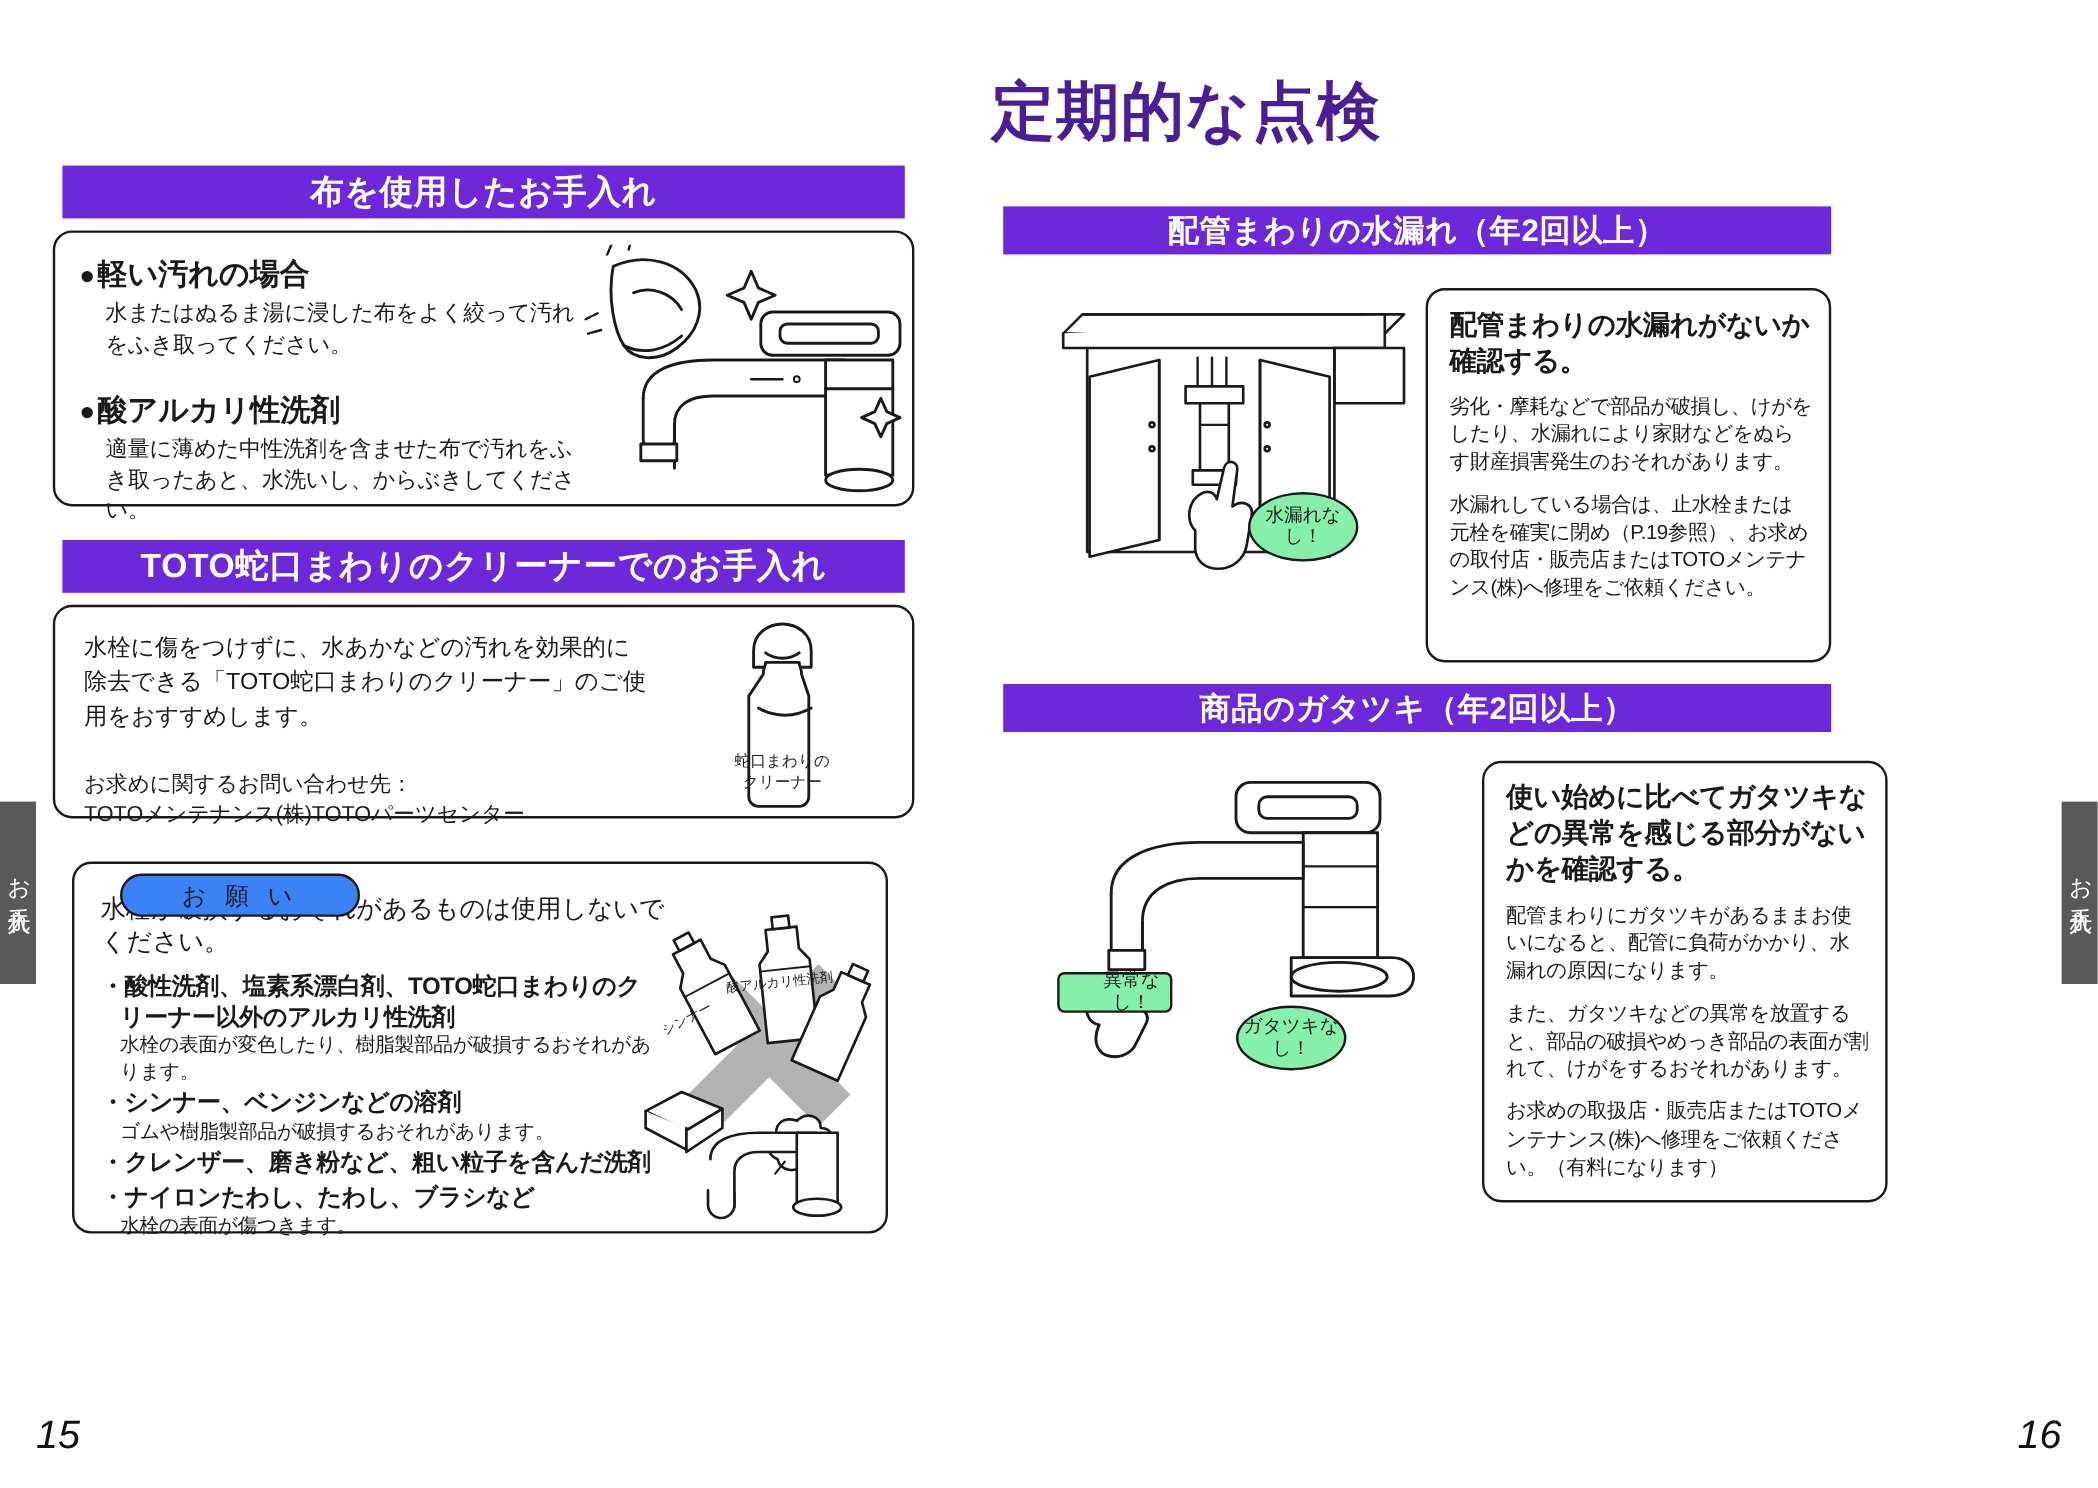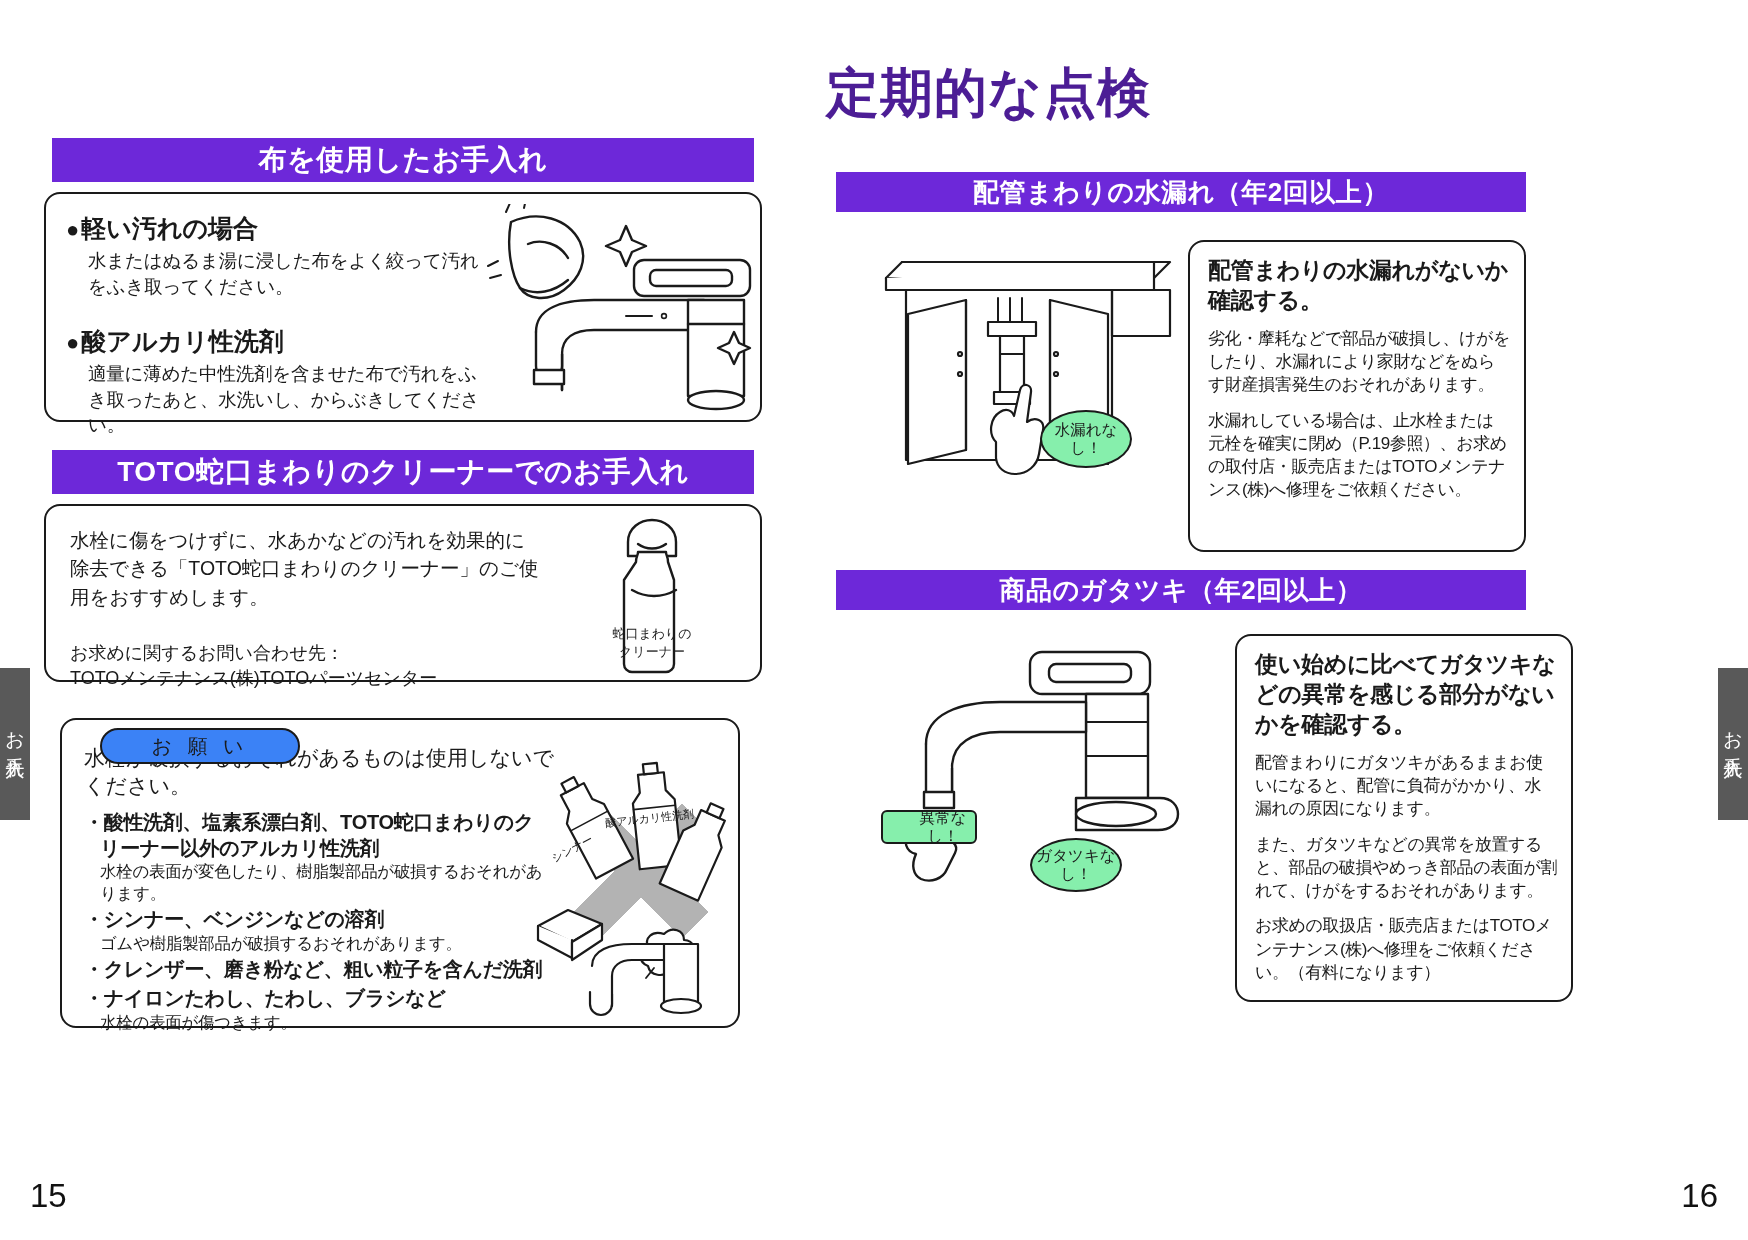--- a/index.html
+++ b/index.html
@@ -59,20 +59,21 @@
   .side-tab.left  { left: 0;   top: 668px; width: 30px; height: 152px; }
   .side-tab.right { right: 0;  top: 668px; width: 30px; height: 152px; }
 
   
   .page-num {
     position: absolute;
     bottom: 25px;
     font-size: 33px;
     font-weight: normal;
     color: #111;
+    font-style: italic;
   }
   .page-num.left  { left: 30px; }
   .page-num.right { right: 30px; }
 
   
   #band-cloth {
     position: absolute; left: 52px; top: 138px; width: 702px; height: 44px;
     font-size: 28px;
   }
   #box-cloth {

